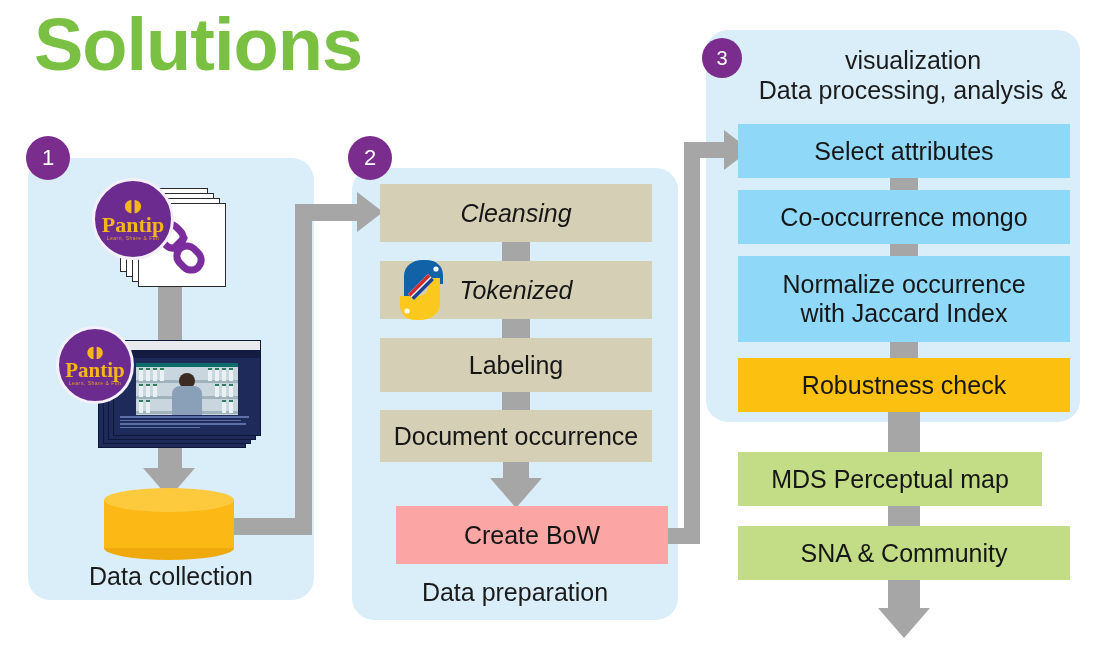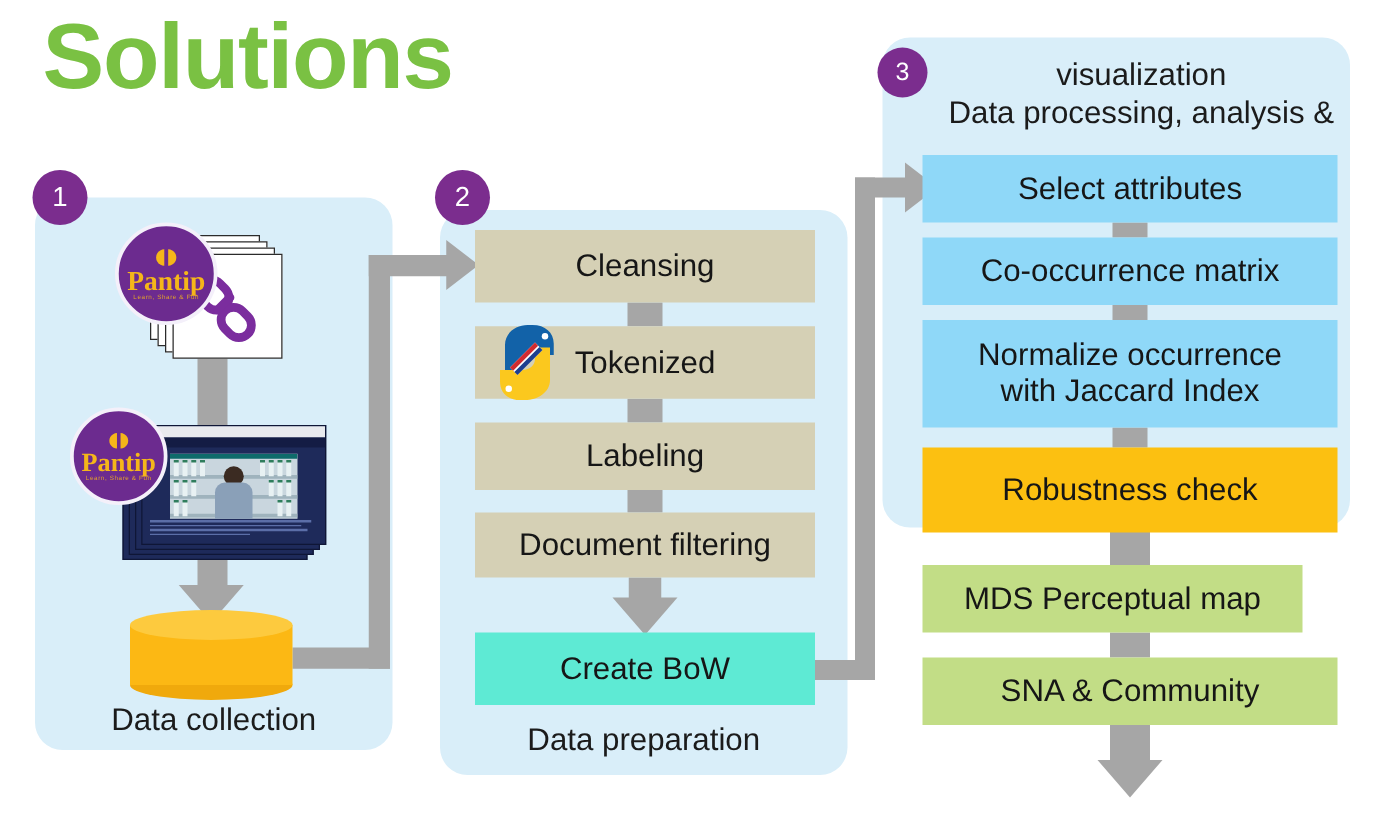--- a/index.html
+++ b/index.html
@@ -86,37 +86,37 @@
     display: flex;
     align-items: center;
     justify-content: center;
     font-size: 25px;
     color: #161616;
     text-align: center;
     line-height: 1.15;
     z-index: 12;
   }
   .pbox.tan   { background: #d5d0b5; }
-  .pbox.white { background: #5eead4; }
+  .pbox.white { background: #fca5a5; margin-left: 16px; }
   .pbox.blue  { background: #8fd8f8; }
   .pbox.orange{ background: #fcc011; }
   .pbox.green { background: #c2dd86; }
 
   
-  #box-cleansing  { left: 380px; top: 184px; width: 272px; height: 58px; }
-  #box-tokenized  { left: 380px; top: 261px; width: 272px; height: 58px; }
+  #box-cleansing  { left: 380px; top: 184px; width: 272px; height: 58px; font-style: italic; }
+  #box-tokenized  { left: 380px; top: 261px; width: 272px; height: 58px; font-style: italic; }
   #box-labeling   { left: 380px; top: 338px; width: 272px; height: 54px; }
   #box-docfilter  { left: 380px; top: 410px; width: 272px; height: 52px; }
   #box-createbow  { left: 380px; top: 506px; width: 272px; height: 58px; }
 
   
   #box-selectattr { left: 738px; top: 124px; width: 332px; height: 54px; }
   #box-cooccur    { left: 738px; top: 190px; width: 332px; height: 54px; }
   #box-normalize  { left: 738px; top: 256px; width: 332px; height: 86px; }
-  #box-robust     { left: 738px; top: 358px; width: 332px; height: 68px; }
+  #box-robust     { left: 738px; top: 358px; width: 332px; height: 54px; }
   #box-mds        { left: 738px; top: 452px; width: 304px; height: 54px; }
   #box-sna        { left: 738px; top: 526px; width: 332px; height: 54px; }
 
   
   .stub {
     position: absolute;
     background: #a6a6a6;
     z-index: 8;
   }
 
@@ -422,21 +422,21 @@
       <path d="M15.5 39.5 L35.5 19.5 L38 22 L18 42 Z" fill="#1d3f8f"></path>
     </g>
     <circle cx="40" cy="11" r="2.6" fill="#ffffff"></circle>
     <circle cx="11" cy="53" r="2.6" fill="#ffffff"></circle>
   </svg>
   <div class="stub" style="left:502px; top:319px; width:28px; height:19px;"></div>
 
   <div class="pbox tan" id="box-labeling">Labeling</div>
   <div class="stub" style="left:502px; top:392px; width:28px; height:18px;"></div>
 
-  <div class="pbox tan" id="box-docfilter">Document filtering</div>
+  <div class="pbox tan" id="box-docfilter">Document occurrence</div>
 
   <div class="arrow-shaft" style="left:503px; top:462px; width:26px; height:18px;"></div>
   <div class="arrow-head-down" style="left:490px; top:478px;"></div>
 
   <div class="pbox white" id="box-createbow">Create BoW</div>
 
   <div class="step-badge" id="badge-2">2</div>
   <div class="panel-caption" id="caption-2">Data preparation</div>
 
   <div class="arrow-shaft" style="left:652px; top:528px; width:48px; height:16px;"></div>
@@ -446,21 +446,21 @@
 
   <div class="step-badge" id="badge-3">3</div>
   <div id="panel-3-title">
     <div>visualization</div>
     <div>Data processing, analysis &amp;</div>
   </div>
 
   <div class="pbox blue" id="box-selectattr">Select attributes</div>
   <div class="stub" style="left:890px; top:178px; width:28px; height:12px;"></div>
 
-  <div class="pbox blue" id="box-cooccur">Co-occurrence matrix</div>
+  <div class="pbox blue" id="box-cooccur">Co-occurrence mongo</div>
   <div class="stub" style="left:890px; top:244px; width:28px; height:12px;"></div>
 
   <div class="pbox blue" id="box-normalize">
     <span>
       <span class="nowrap">Normalize occurrence</span><br>
       <span class="nowrap">with Jaccard Index</span>
     </span>
   </div>
   <div class="stub" style="left:890px; top:342px; width:28px; height:16px;"></div>
 

